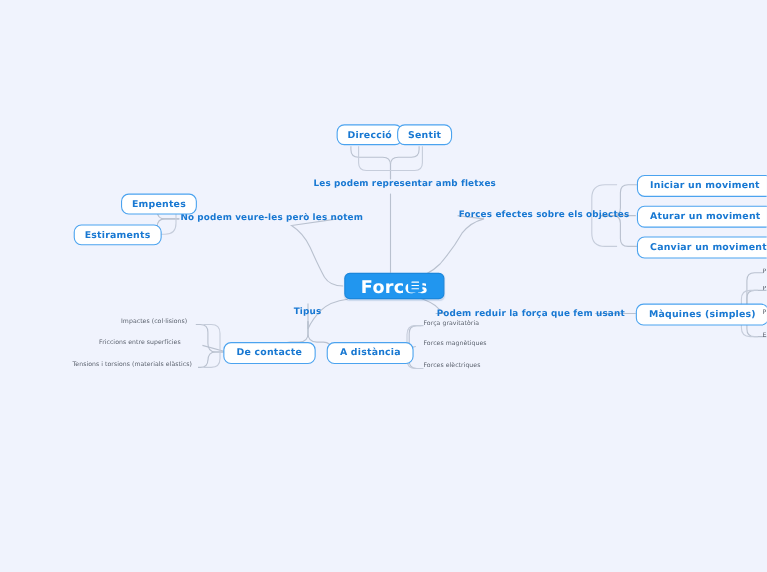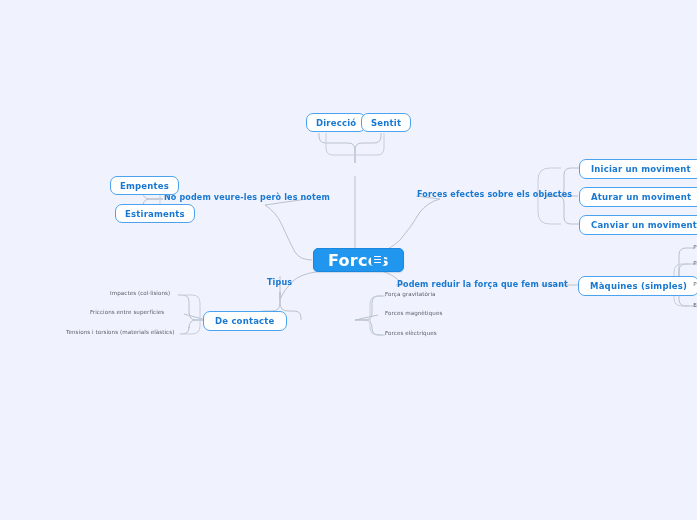--- a/index.html
+++ b/index.html
@@ -171,34 +171,37 @@
 
   <div class="node node-root" style="left:313px; top:248px;">
     <span>Forces</span>
   </div>
   <div class="notes-icon" style="left:371px; top:253px;">
     <i></i>
     <i></i>
     <i></i>
   </div>
 
+  <div class="node node-text" style="left:285px; top:162px;">
+    <span>Les podem representar amb fletxes</span>
+  </div>
   <div class="node node-box" style="left:306px; top:113px;">
     <span>Direcció</span>
   </div>
   <div class="node node-box" style="left:361px; top:113px;">
     <span>Sentit</span>
   </div>
 
   <div class="node node-text" style="left:164px; top:193px;">
     <span>No podem veure-les però les notem</span>
   </div>
   <div class="node node-box" style="left:74px; top:176px;margin-left:36px;">
     <span>Empentes</span>
   </div>
-  <div class="node node-box" style="left:67px; top:204px;margin-left:48px;">
+  <div class="node node-box" style="left:67px; top:204px;">
     <span>Estiraments</span>
   </div>
 
   <div class="node node-text" style="left:417px; top:190px;">
     <span>Forces efectes sobre els objectes</span>
   </div>
   <div class="node node-box wide" style="left:579px; top:159px;">
     <span>Iniciar un moviment</span>
   </div>
   <div class="node node-box wide" style="left:579px; top:187px;">
@@ -218,20 +221,23 @@
   <div class="node node-leaf" style="left:110px; top:290px;">
     <span>Impactes (col·lisions)</span>
   </div>
   <div class="node node-leaf" style="left:90px; top:309px;">
     <span>Friccions entre superfícies</span>
   </div>
   <div class="node node-leaf" style="left:66px; top:329px;">
     <span>Tensions i torsions (materials elàstics)</span>
   </div>
 
+  <div class="node node-box wide" style="left:297px; top:311px;">
+    <span>A distància</span>
+  </div>
   <div class="node node-leaf" style="left:385px; top:291px;">
     <span>Força gravitatòria</span>
   </div>
   <div class="node node-leaf" style="left:385px; top:310px;">
     <span>Forces magnètiques</span>
   </div>
   <div class="node node-leaf" style="left:385px; top:330px;">
     <span>Forces elèctriques</span>
   </div>
 

